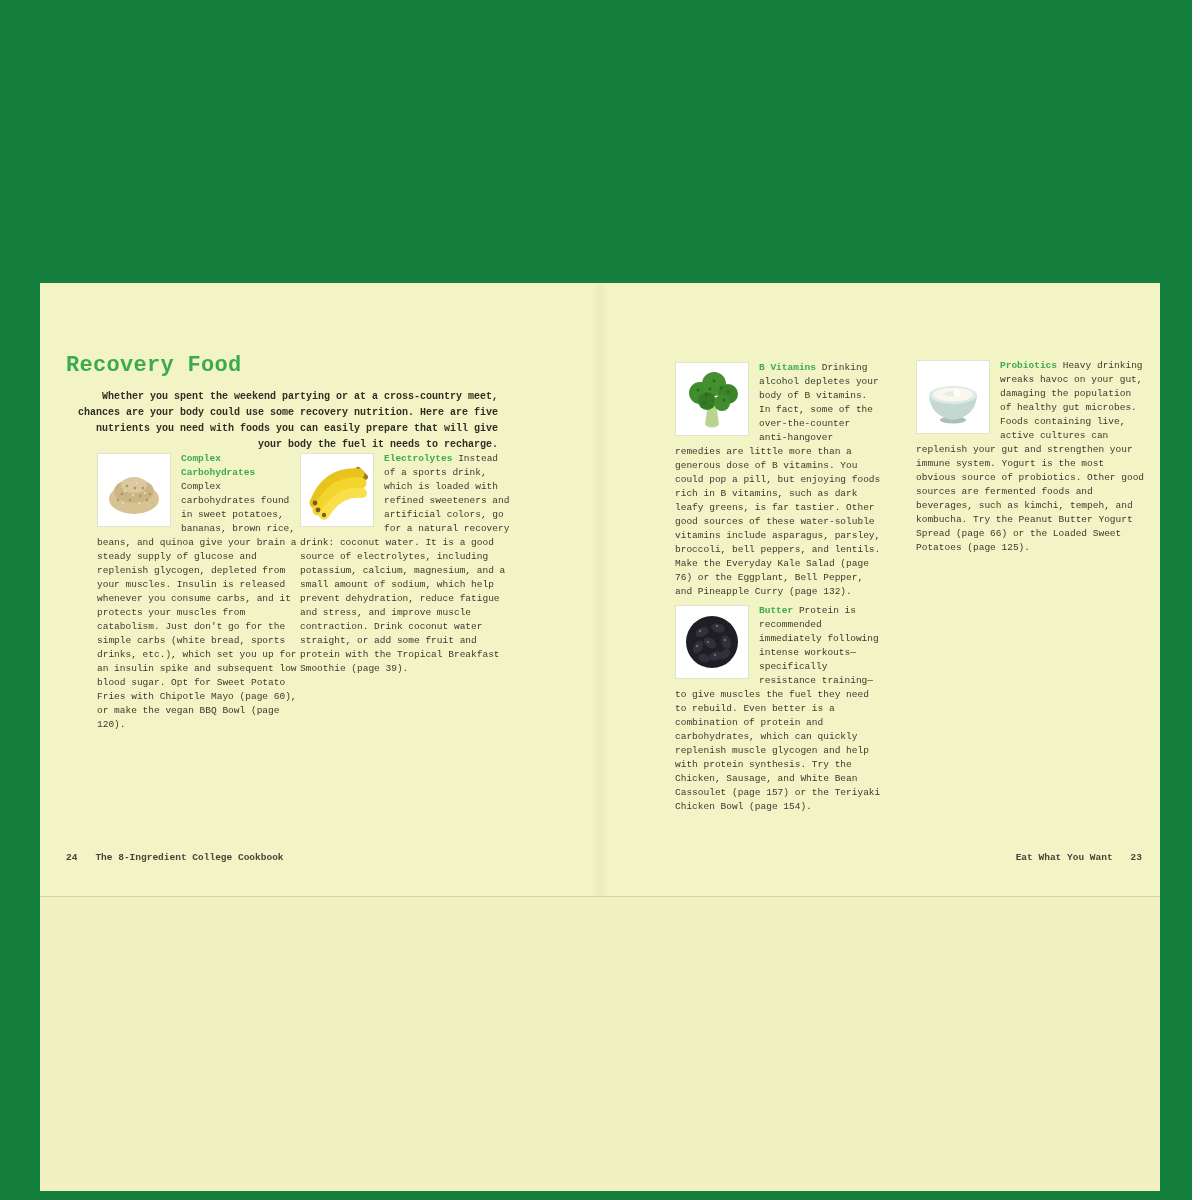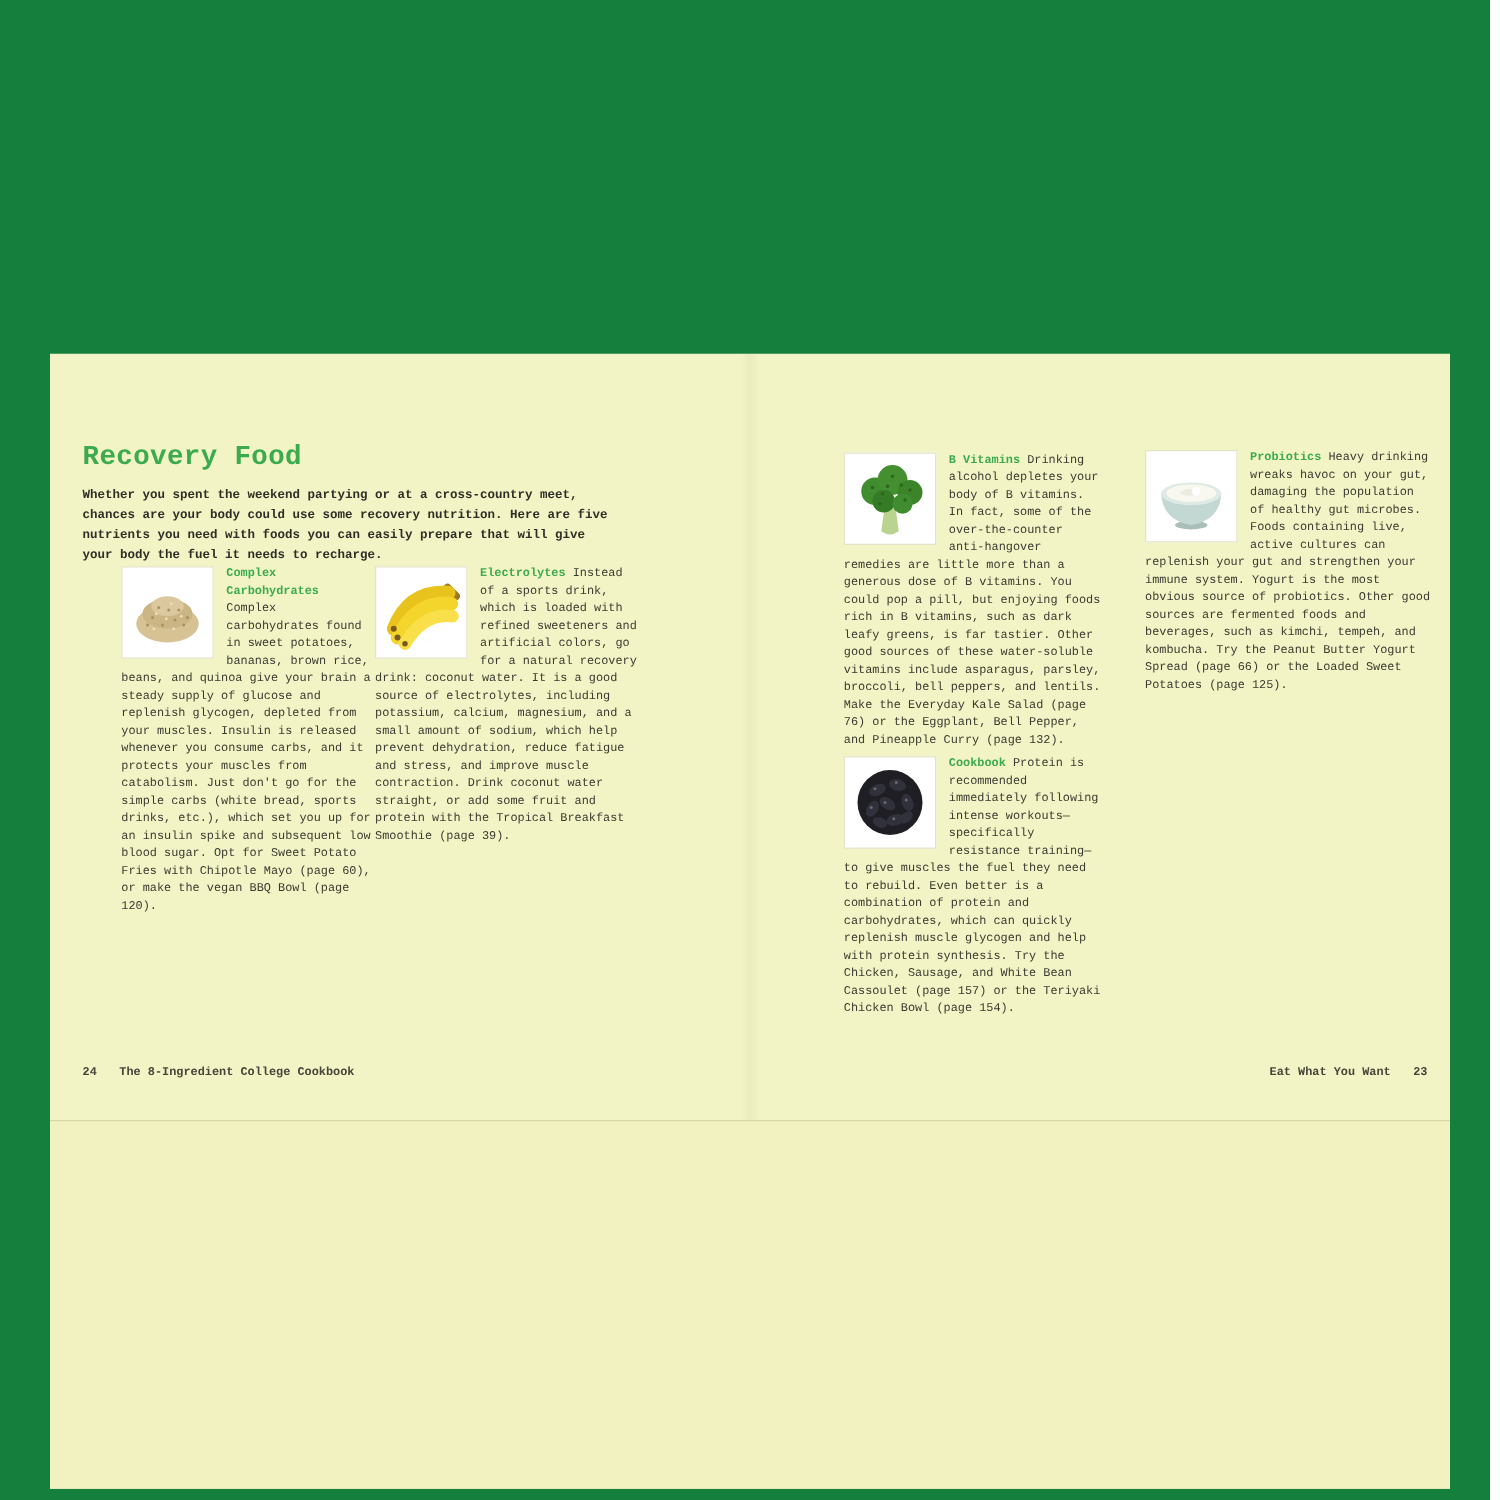--- a/index.html
+++ b/index.html
@@ -7,21 +7,21 @@
           font-family:Liberation Mono, monospace;}
   .spread{position:absolute;left:40px;top:283px;width:1120px;height:908px;background:#f3f4c5;}
   .gutter-shade{position:absolute;left:552px;top:0;width:16px;height:613px;
           background:linear-gradient(90deg,rgba(0,0,0,0) 0%,rgba(90,90,40,0.05) 50%,rgba(0,0,0,0) 100%);}
   .page-bottom-edge{position:absolute;left:0;top:613px;width:100%;height:1px;background:#d6d9a6;}
   .lower-page{position:absolute;left:0;top:614px;width:100%;height:294px;background:#f1f2c0;}
 
   .page-heading{position:absolute;left:26px;top:70px;font-size:22px;font-weight:bold;
           color:#3cab4e;letter-spacing:0.3px;}
   .intro{position:absolute;left:26px;top:106px;width:432px;font-size:10px;line-height:16px;
-          color:#2e2e27;font-weight:600;}
+          color:#2e2e27;font-weight:600;text-align:right;}
 
   .section{position:absolute;font-size:9.5px;line-height:14px;color:#3a3a31;}
   .section p{margin:0;}
   .stitle{color:#3cab4e;font-weight:bold;}
   .photo{float:left;width:74px;height:74px;background:#ffffff;border:1px solid #e3e3c9;
           box-sizing:border-box;margin:1px 10px 4px 0;display:flex;align-items:center;justify-content:center;}
 
   #sec-complex{left:26px;top:169px;width:200px;margin-left:31px;}
   #sec-electrolytes{left:260px;top:169px;width:210px;}
   #sec-bvitamins{left:635px;top:78px;width:208px;}
@@ -146,21 +146,21 @@
             <circle cx="20" cy="21" r="1.2"></circle>
               <circle cx="37" cy="16" r="1.2"></circle>
               <circle cx="45" cy="30" r="1.2"></circle>
             <circle cx="28" cy="32" r="1.2"></circle>
               <circle cx="35" cy="45" r="1.2"></circle>
               <circle cx="17" cy="36" r="1.2"></circle>
           </g>
         </svg>
       </div>
       <p>
-        <span class="stitle">Cookbook</span>
+        <span class="stitle">Butter</span>
         <span>Protein is recommended immediately following intense workouts—specifically resistance training—to give muscles the fuel they need to rebuild. Even better is a combination of protein and carbohydrates, which can quickly replenish muscle glycogen and help with protein synthesis. Try the Chicken, Sausage, and White Bean Cassoulet (page 157) or the Teriyaki Chicken Bowl (page 154).</span>
       </p>
     </div>
 
     <div class="section" id="sec-probiotics">
       <div class="photo">
         <svg width="64" height="64" viewBox="0 0 64 64" aria-hidden="true">
           <ellipse cx="32" cy="55" rx="13" ry="3.5" fill="#a9bfb9"></ellipse>
           <path d="M8 30 Q9 51 32 55 Q55 51 56 30 Z" fill="#c3d8d3"></path>
           <ellipse cx="32" cy="30" rx="24" ry="9" fill="#dfe9e5"></ellipse>

